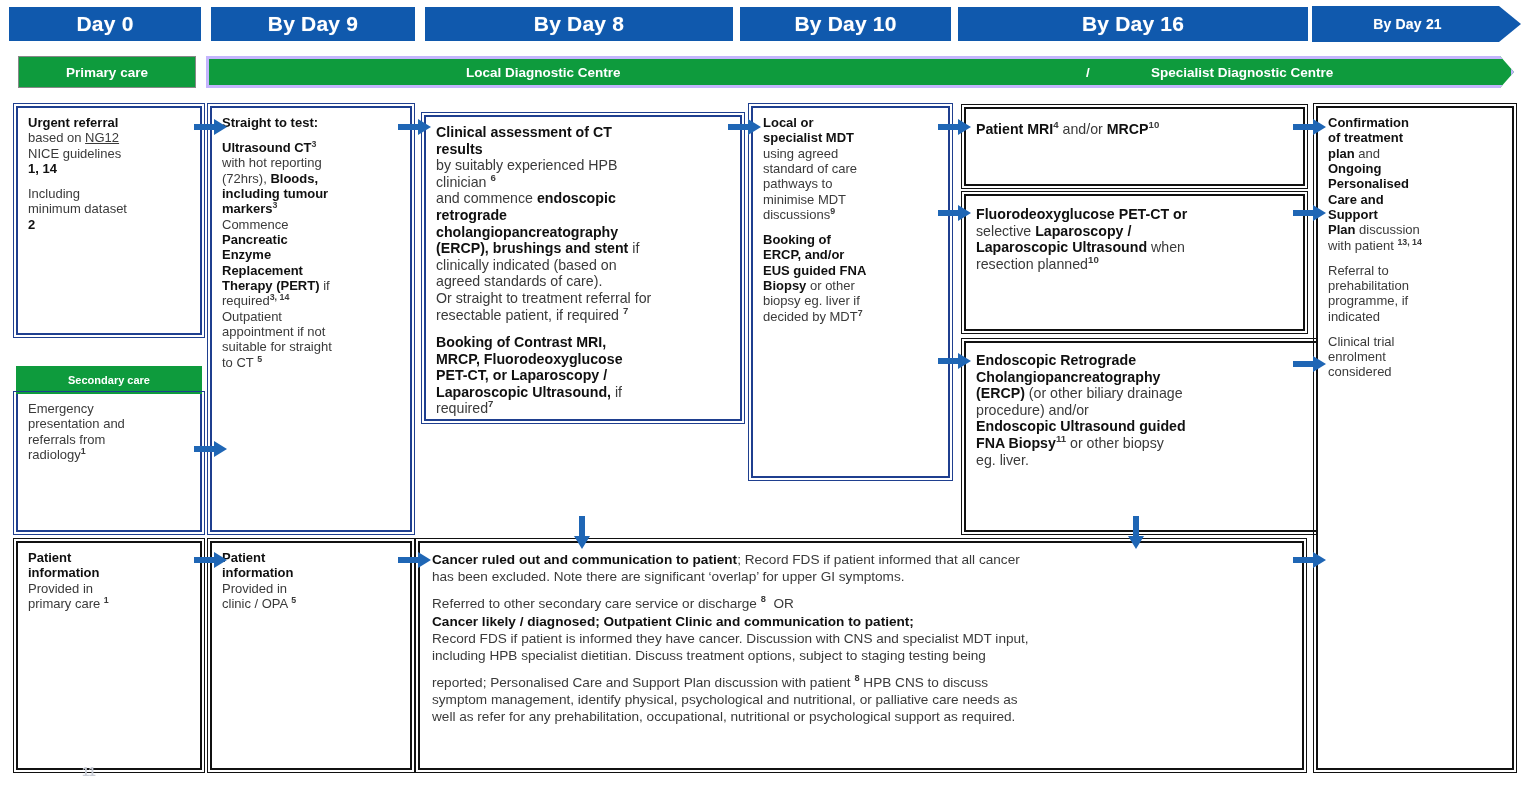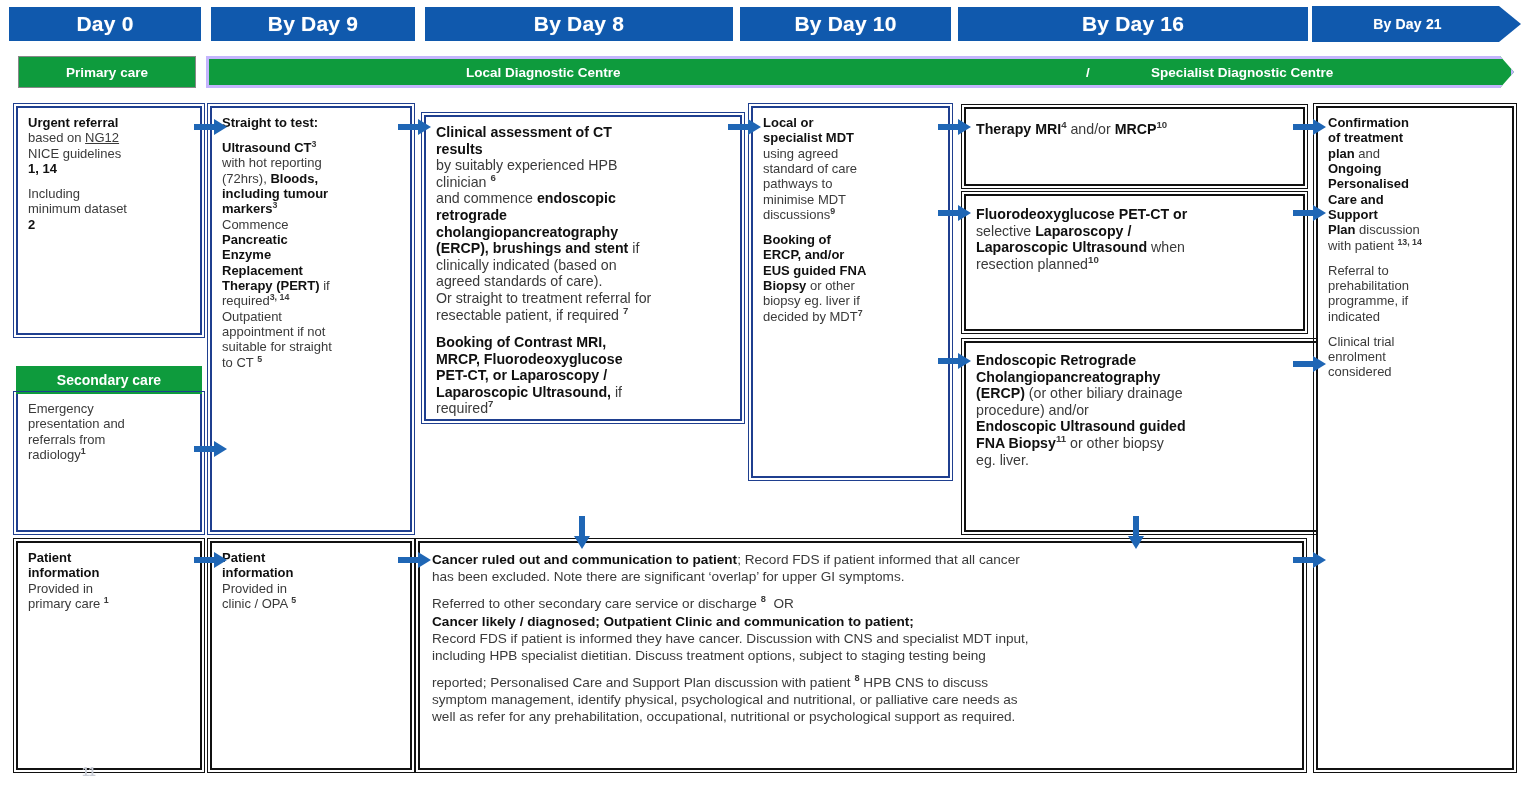--- a/index.html
+++ b/index.html
@@ -37,21 +37,21 @@
   .inner{padding:7px 9px 4px 10px;font-size:13px;line-height:1.18;color:#3a3a3a;}
   .inner.sm{font-size:14.2px;line-height:1.17;}
   .inner.xs{font-size:13.6px;line-height:1.24;}
   b{color:#101010;font-weight:bold;}
   sup{font-size:.68em;font-weight:bold;vertical-align:super;line-height:0;}
   .gap{display:block;height:.75em;}
 
   
   .greensub{position:absolute;background:#0e9b3d;box-sizing:border-box;
             display:flex;align-items:center;justify-content:center;}
-  .greensub span{color:#fff;font-weight:bold;font-size:14px;}
+  .greensub span{color:#fff;font-weight:bold;font-size:11px;}
 
   
   .arrow{position:absolute;}
   .arrow svg{display:block;}
 </style>
 </head>
 <body>
 
 <div class="page">
 
@@ -113,21 +113,21 @@
 
   <div class="box blue" style="left:424px;top:106px;width:318px;height:306px;margin-top:9px;">
     <div class="inner sm"><b>Clinical assessment of CT<br>results</b><br>by suitably experienced HPB<br>clinician <sup>6</sup><br>and commence <b>endoscopic<br>retrograde<br>cholangiopancreatography<br>(ERCP), brushings and stent</b> if<br>clinically indicated (based on<br>agreed standards of care).<br>Or straight to treatment referral for<br>resectable patient, if required <sup>7</sup><span class="gap"></span><b>Booking of Contrast MRI,<br>MRCP, Fluorodeoxyglucose<br>PET-CT, or Laparoscopy /<br>Laparoscopic Ultrasound,</b> if<br>required<sup>7</sup></div>
   </div>
 
   <div class="box blue" style="left:751px;top:106px;width:199px;height:372px;">
     <div class="inner"><b>Local or<br>specialist MDT</b><br>using agreed<br>standard of care<br>pathways to<br>minimise MDT<br>discussions<sup>9</sup><span class="gap"></span><b>Booking of<br>ERCP, and/or<br>EUS guided FNA<br>Biopsy</b> or other<br>biopsy eg. liver if<br>decided by MDT<sup>7</sup></div>
   </div>
 
   <div class="box black" style="left:964px;top:107px;width:341px;height:79px;">
-    <div class="inner sm" style="padding-top:12px;"><b>Therapy MRI</b><sup>4</sup> and/or <b>MRCP</b><sup>10</sup></div>
+    <div class="inner sm" style="padding-top:12px;"><b>Patient MRI</b><sup>4</sup> and/or <b>MRCP</b><sup>10</sup></div>
   </div>
   <div class="box black" style="left:964px;top:194px;width:341px;height:137px;">
     <div class="inner sm" style="padding-top:10px;"><b>Fluorodeoxyglucose  PET-CT or</b><br>selective <b>Laparoscopy  /<br>Laparoscopic  Ultrasound</b> when<br>resection planned<sup>10</sup></div>
   </div>
   <div class="box black" style="left:964px;top:341px;width:406px;height:191px;">
     <div class="inner sm" style="padding-top:9px;"><b>Endoscopic Retrograde<br>Cholangiopancreatography<br>(ERCP)</b> (or other biliary drainage<br>procedure) and/or<br><b>Endoscopic Ultrasound guided<br>FNA Biopsy</b><sup>11</sup> or other biopsy<br>eg. liver.</div>
   </div>
 
   <div class="box black" style="left:1316px;top:106px;width:198px;height:664px;">
     <div class="inner"><b>Confirmation<br>of treatment<br>plan</b> and<br><b>Ongoing<br>Personalised<br>Care and<br>Support<br>Plan</b> discussion<br>with patient <sup>13, 14</sup><span class="gap"></span>Referral to<br>prehabilitation<br>programme, if<br>indicated<span class="gap"></span>Clinical trial<br>enrolment<br>considered</div>

